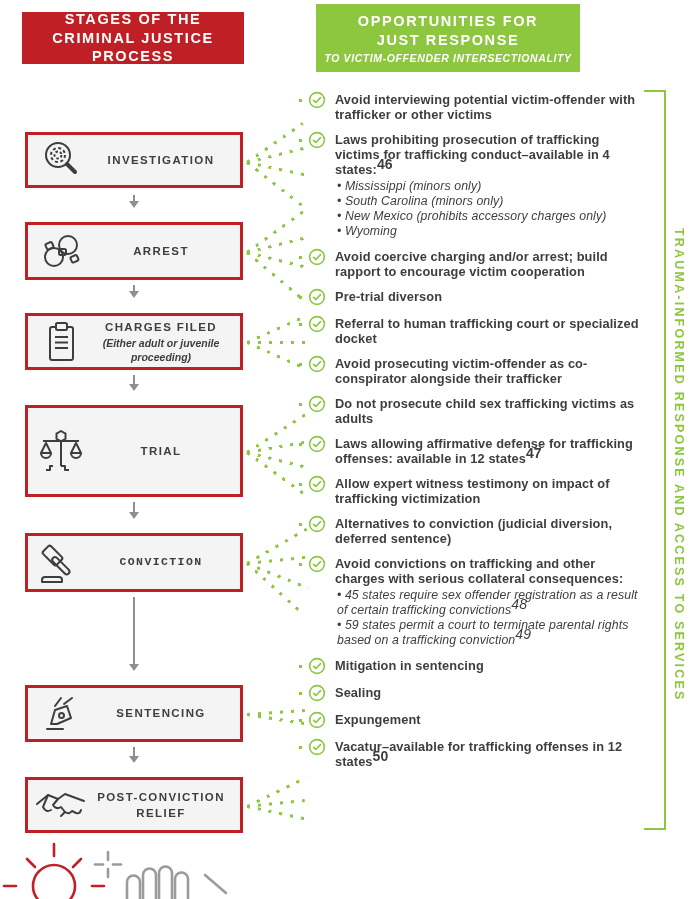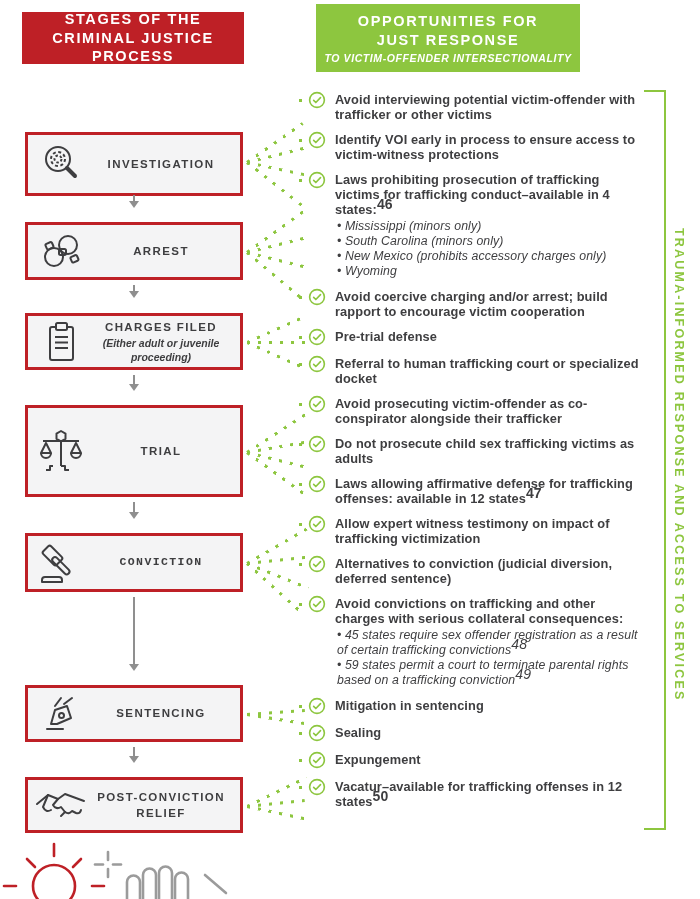--- a/index.html
+++ b/index.html
@@ -66,21 +66,21 @@
 PROCESS</div>
   </div>
 
   <div class="hdr hdr-green">
     <div class="t">OPPORTUNITIES FOR
 JUST RESPONSE</div>
     <div class="s">TO VICTIM-OFFENDER INTERSECTIONALITY</div>
   </div>
 
   <div>
-      <div class="stage" style="top: 132px; height: 64px;">
+      <div class="stage" style="top: 132px; height: 56px;">
         <div class="icon">
           <svg width="42" height="42" viewBox="0 0 42 42" fill="none" stroke="#3E3E40" stroke-width="2">
             <circle cx="18" cy="16" r="12"></circle>
             <circle cx="18" cy="16" r="7" stroke-dasharray="3 2.5"></circle>
             <circle cx="18" cy="16" r="3.5" stroke-dasharray="2.5 2"></circle>
             <path d="M27 25 l8 8" stroke-width="4" stroke-linecap="round"></path>
           </svg>
         </div>
         <div class="lbl">
           <div>INVESTIGATION</div>
@@ -214,47 +214,40 @@
           <circle cx="10" cy="10" r="8.2" fill="none" stroke="#8DC63F" stroke-width="1.8"></circle>
           <path d="M6.3 10.4 l2.4 2.4 L13.9 7.4" fill="none" stroke="#8DC63F" stroke-width="1.8" stroke-linecap="round" stroke-linejoin="round"></path>
         </svg>
         <div class="ctext"><span>Avoid interviewing potential victim-offender with trafficker or other victims</span></div>
       </div>
       <div class="citem">
         <svg class="check-icon" viewBox="0 0 20 20">
           <circle cx="10" cy="10" r="8.2" fill="none" stroke="#8DC63F" stroke-width="1.8"></circle>
           <path d="M6.3 10.4 l2.4 2.4 L13.9 7.4" fill="none" stroke="#8DC63F" stroke-width="1.8" stroke-linecap="round" stroke-linejoin="round"></path>
         </svg>
-        <div class="ctext"><span>Identify VOI early in process to ensure access to victim-witness protections</span></div>
-      </div>
-      <div class="citem">
-        <svg class="check-icon" viewBox="0 0 20 20">
-          <circle cx="10" cy="10" r="8.2" fill="none" stroke="#8DC63F" stroke-width="1.8"></circle>
-          <path d="M6.3 10.4 l2.4 2.4 L13.9 7.4" fill="none" stroke="#8DC63F" stroke-width="1.8" stroke-linecap="round" stroke-linejoin="round"></path>
-        </svg>
         <div class="ctext"><span>Laws prohibiting prosecution of trafficking victims for trafficking conduct–available in 4 states:</span><sup>46</sup><ul class="cbullets">
             <li><span>Mississippi (minors only)</span></li>
             <li><span>South Carolina (minors only)</span></li>
             <li><span>New Mexico (prohibits accessory charges only)</span></li>
             <li><span>Wyoming</span></li>
           </ul></div>
       </div>
       <div class="citem gap-lg">
         <svg class="check-icon" viewBox="0 0 20 20">
           <circle cx="10" cy="10" r="8.2" fill="none" stroke="#8DC63F" stroke-width="1.8"></circle>
           <path d="M6.3 10.4 l2.4 2.4 L13.9 7.4" fill="none" stroke="#8DC63F" stroke-width="1.8" stroke-linecap="round" stroke-linejoin="round"></path>
         </svg>
         <div class="ctext"><span>Avoid coercive charging and/or arrest; build rapport to encourage victim cooperation</span></div>
       </div>
       <div class="citem">
         <svg class="check-icon" viewBox="0 0 20 20">
           <circle cx="10" cy="10" r="8.2" fill="none" stroke="#8DC63F" stroke-width="1.8"></circle>
           <path d="M6.3 10.4 l2.4 2.4 L13.9 7.4" fill="none" stroke="#8DC63F" stroke-width="1.8" stroke-linecap="round" stroke-linejoin="round"></path>
         </svg>
-        <div class="ctext"><span>Pre-trial defense</span></div>
+        <div class="ctext"><span>Pre-trial diverson</span></div>
       </div>
       <div class="citem">
         <svg class="check-icon" viewBox="0 0 20 20">
           <circle cx="10" cy="10" r="8.2" fill="none" stroke="#8DC63F" stroke-width="1.8"></circle>
           <path d="M6.3 10.4 l2.4 2.4 L13.9 7.4" fill="none" stroke="#8DC63F" stroke-width="1.8" stroke-linecap="round" stroke-linejoin="round"></path>
         </svg>
         <div class="ctext"><span>Referral to human trafficking court or specialized docket</span></div>
       </div>
       <div class="citem">
         <svg class="check-icon" viewBox="0 0 20 20">

